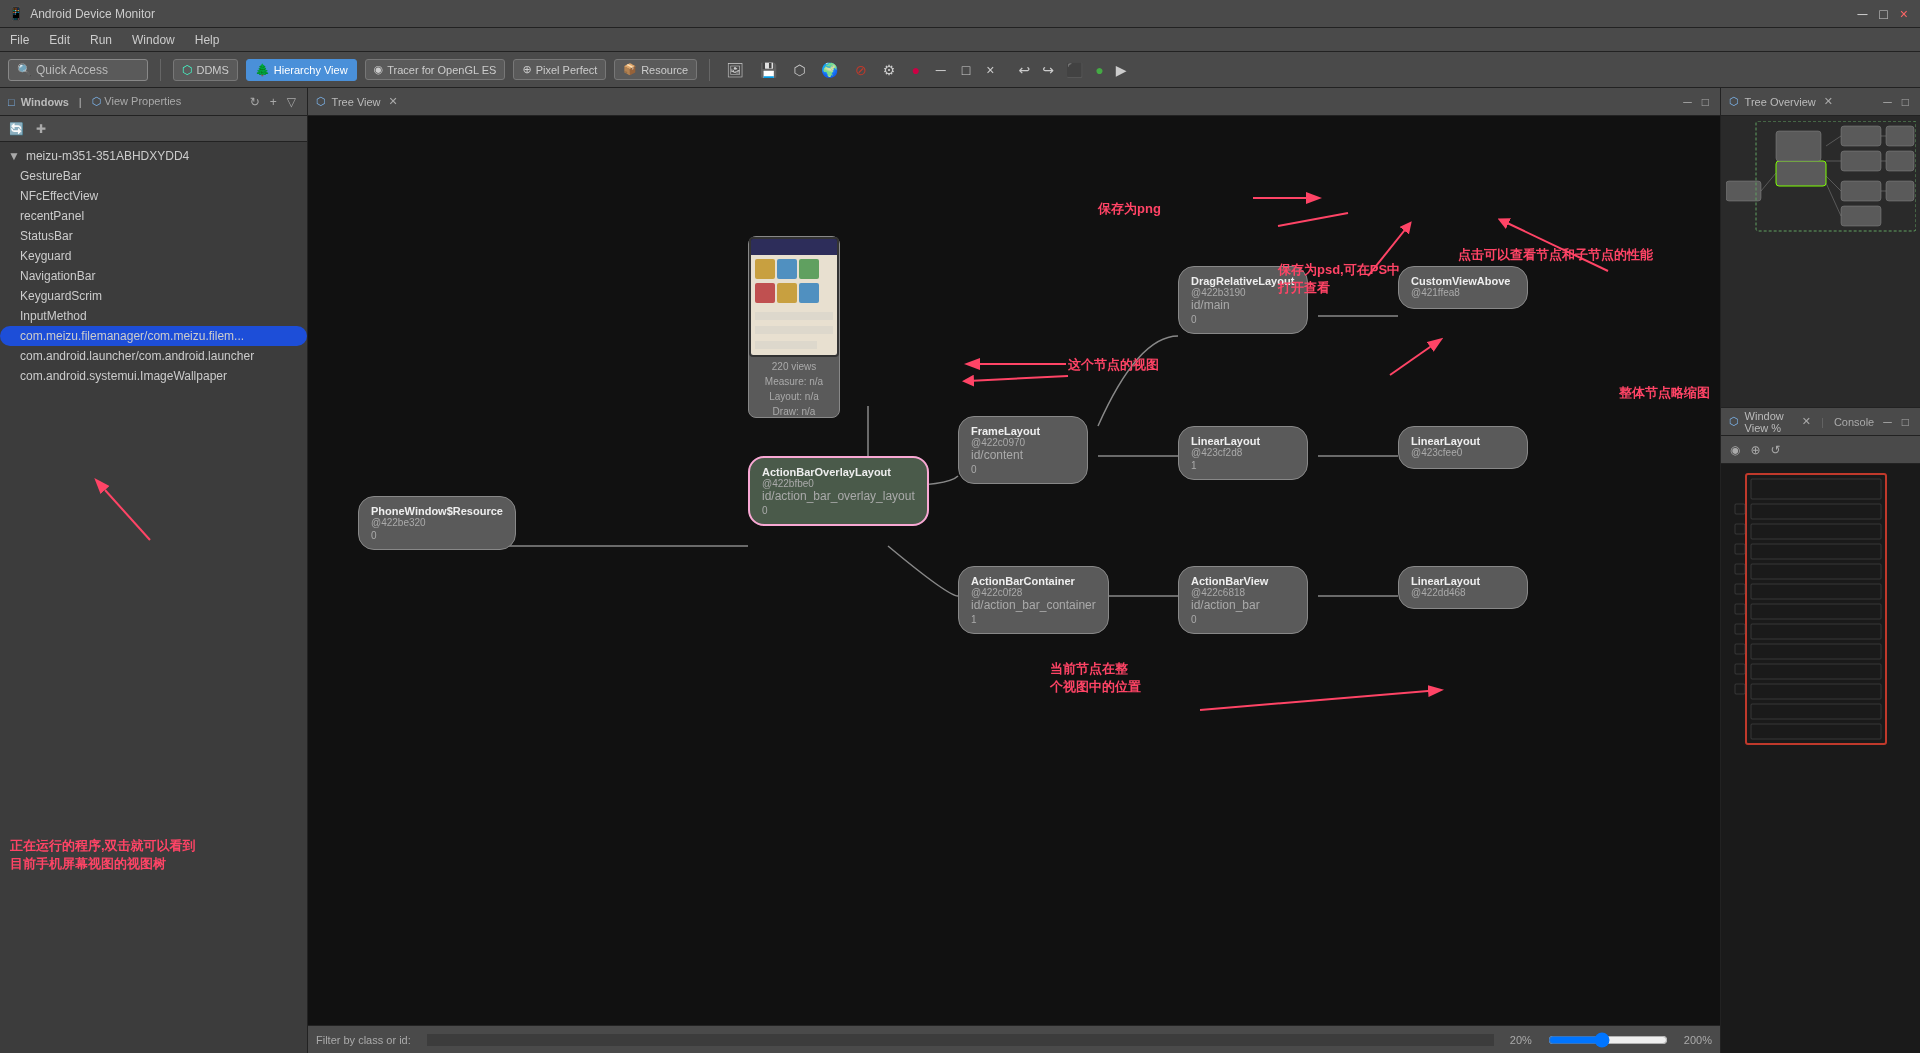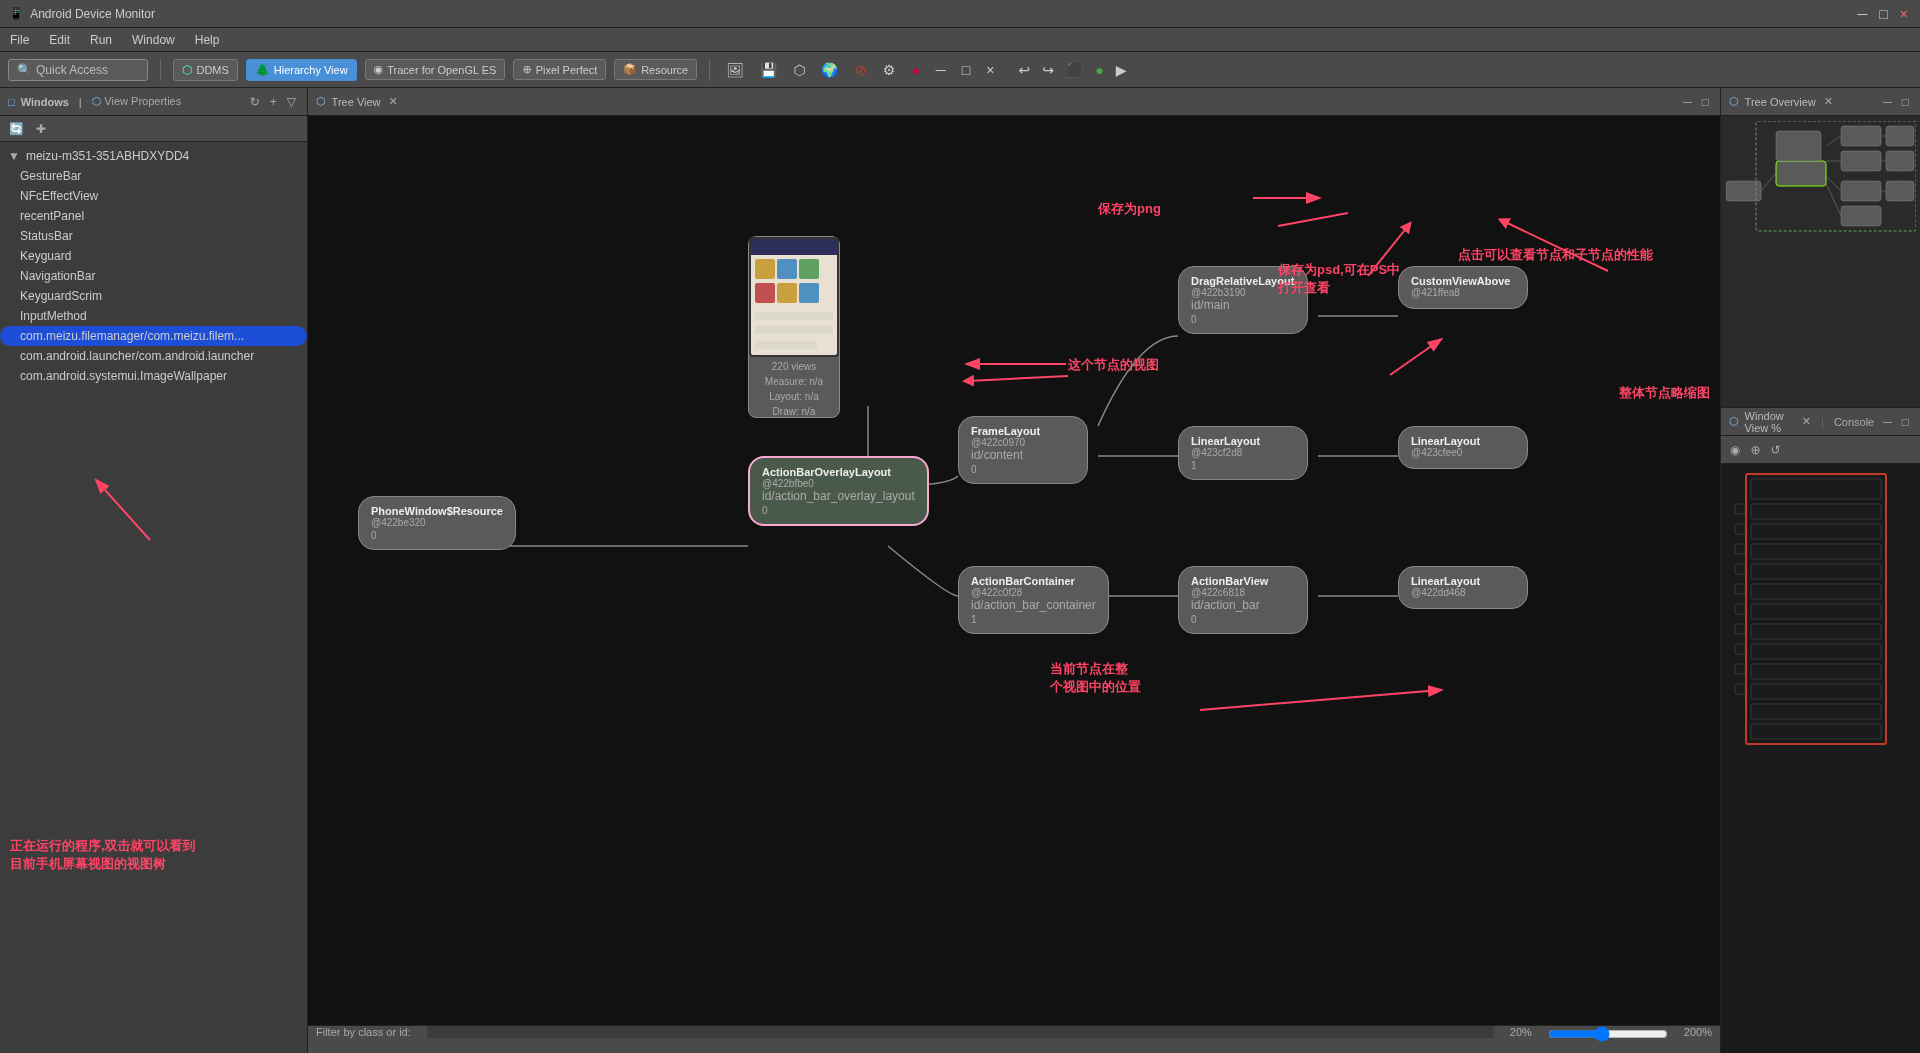--- a/index.html
+++ b/index.html
@@ -214,21 +214,21 @@
       position: absolute;
       top: 0; left: 0;
       width: 100%; height: 100%;
       pointer-events: none;
     }
 
     #tree-bottom-bar {
       height: 28px;
       background: #4a4a4a;
       display: flex;
-      align-items: flex-start;
+      align-items: center;
       padding: 0 8px;
       border-top: 1px solid #222;
       gap: 16px;
       font-size: 11px;
       color: #aaa;
     }
     #filter-input {
       flex: 1;
       background: #3c3c3c;
       border: none;

